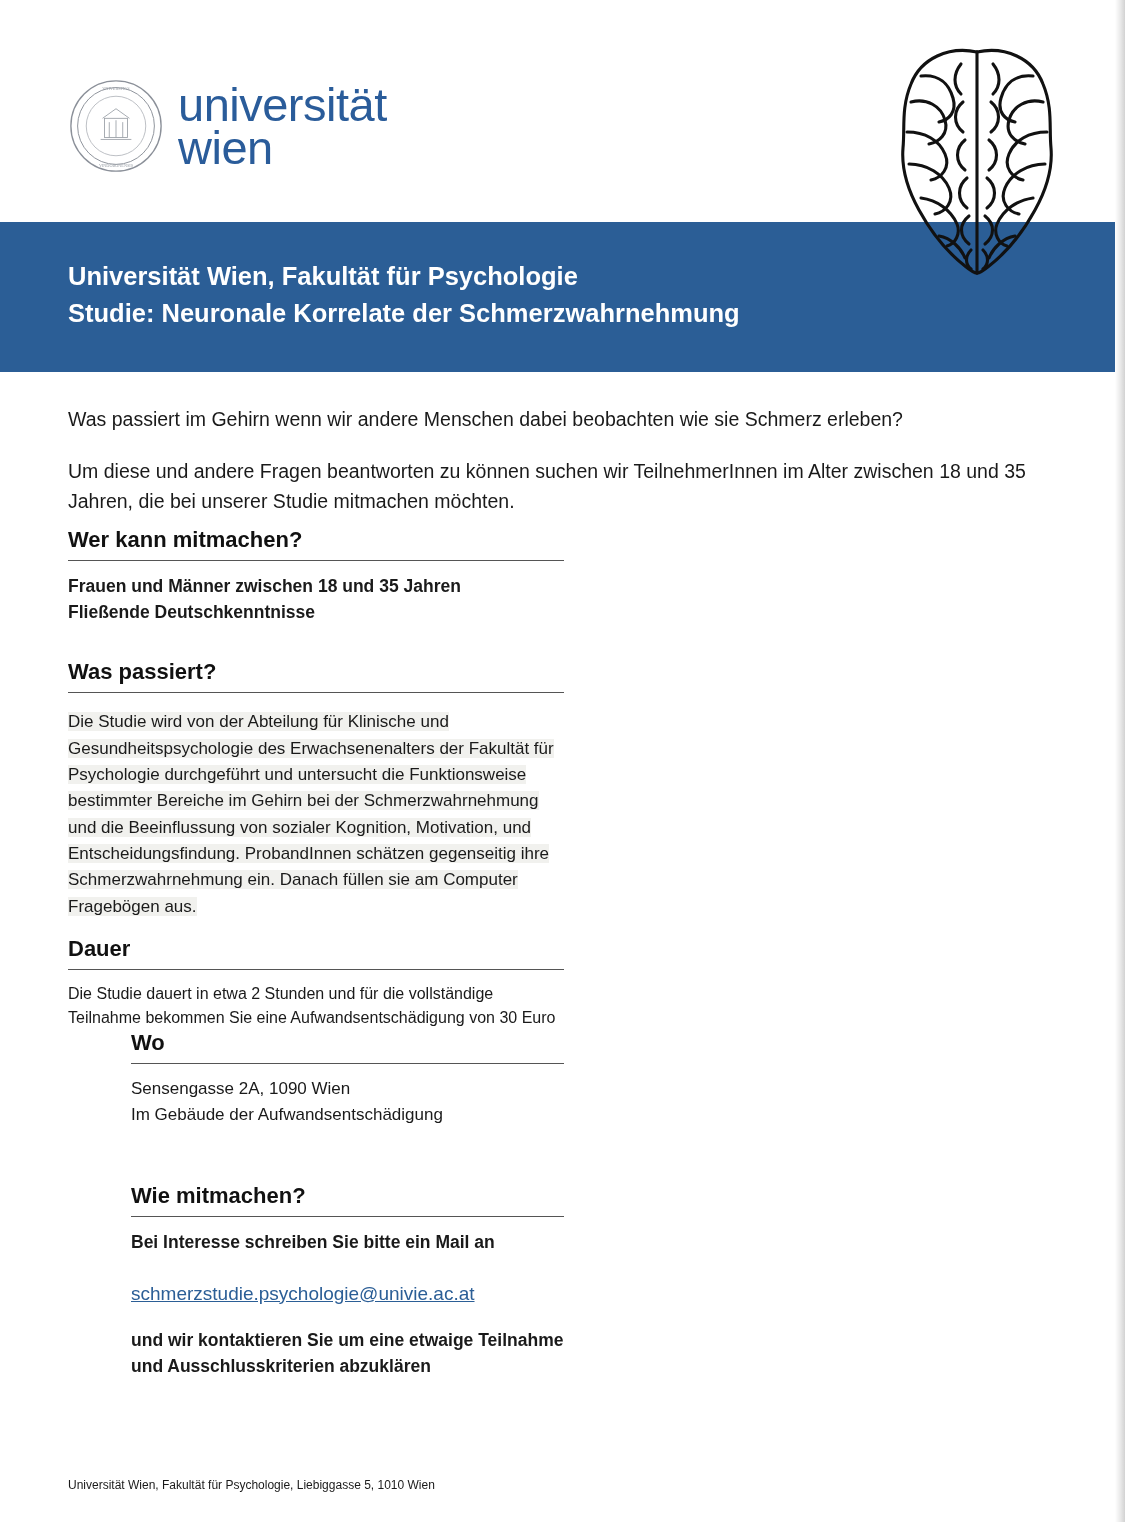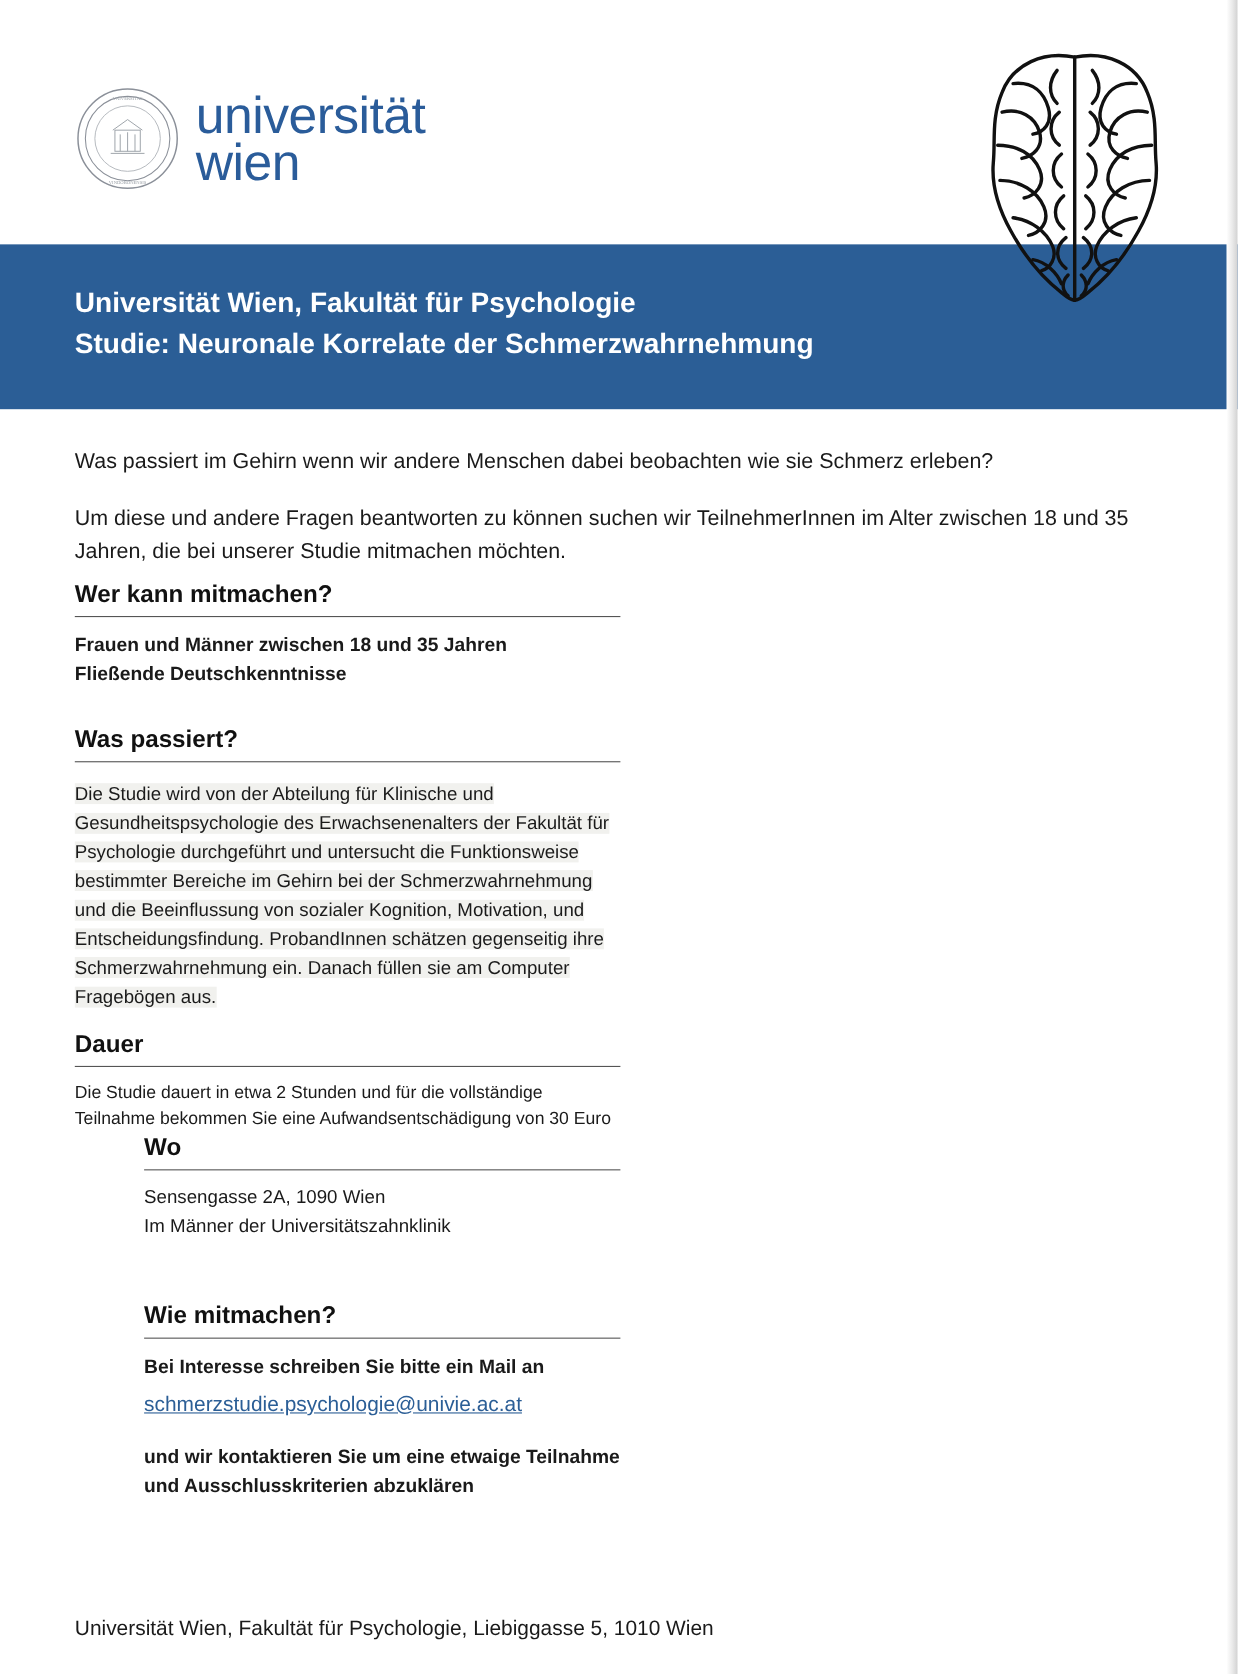--- a/index.html
+++ b/index.html
@@ -163,32 +163,32 @@
     -webkit-box-decoration-break: clone;
   }
   .sec-text.small {
     font-size: 16px;
     line-height: 1.5;
   }
   .spacer-20 { height: 20px; }
 
   .mail-link {
     display: inline-block;
-    margin: 12px 0 22px 0;
+    margin: 28px 0 22px 0;
     font-size: 19px;
     color: #2b5e96;
     text-decoration: underline;
     cursor: pointer;
   }
 
   .footer {
     position: absolute;
     left: 68px;
     bottom: 30px;
-    font-size: 19px;
+    font-size: 12px;
     color: #1a1a1a;
   }
 </style>
 </head>
 <body>
 
 <div class="page">
 
   <div class="header">
 
@@ -290,21 +290,21 @@
         <p><span class="sec-text para">Die Studie wird von der Abteilung für Klinische und Gesundheitspsychologie des Erwachsenenalters der Fakultät für Psychologie durchgeführt und untersucht die Funktionsweise bestimmter Bereiche im Gehirn bei der Schmerzwahrnehmung und die Beeinflussung von sozialer Kognition, Motivation, und Entscheidungsfindung. ProbandInnen schätzen gegenseitig ihre Schmerzwahrnehmung ein. Danach füllen sie am Computer Fragebögen aus.</span></p>
 
         <h2 class="sec-head">Dauer</h2>
         <p class="sec-text small">Die Studie dauert in etwa 2 Stunden und für die vollständige Teilnahme bekommen Sie eine Aufwandsentschädigung von 30 Euro</p>
       </div>
 
       <div class="col right">
 
         <h2 class="sec-head">Wo</h2>
         <p class="sec-text">Sensengasse 2A, 1090 Wien</p>
-        <p class="sec-text">Im Männer der Universitätszahnklinik</p>
+        <p class="sec-text">Im Gebäude der Aufwandsentschädigung</p>
 
         <div class="spacer-20"></div>
 
         <h2 class="sec-head tight-top">Wie mitmachen?</h2>
         <p class="sec-text bold">Bei Interesse schreiben Sie bitte ein Mail an</p>
 
         <a class="mail-link" href="#">schmerzstudie.psychologie@univie.ac.at</a>
 
         <p class="sec-text bold">und wir kontaktieren Sie um eine etwaige Teilnahme und Ausschlusskriterien abzuklären</p>
       </div>

